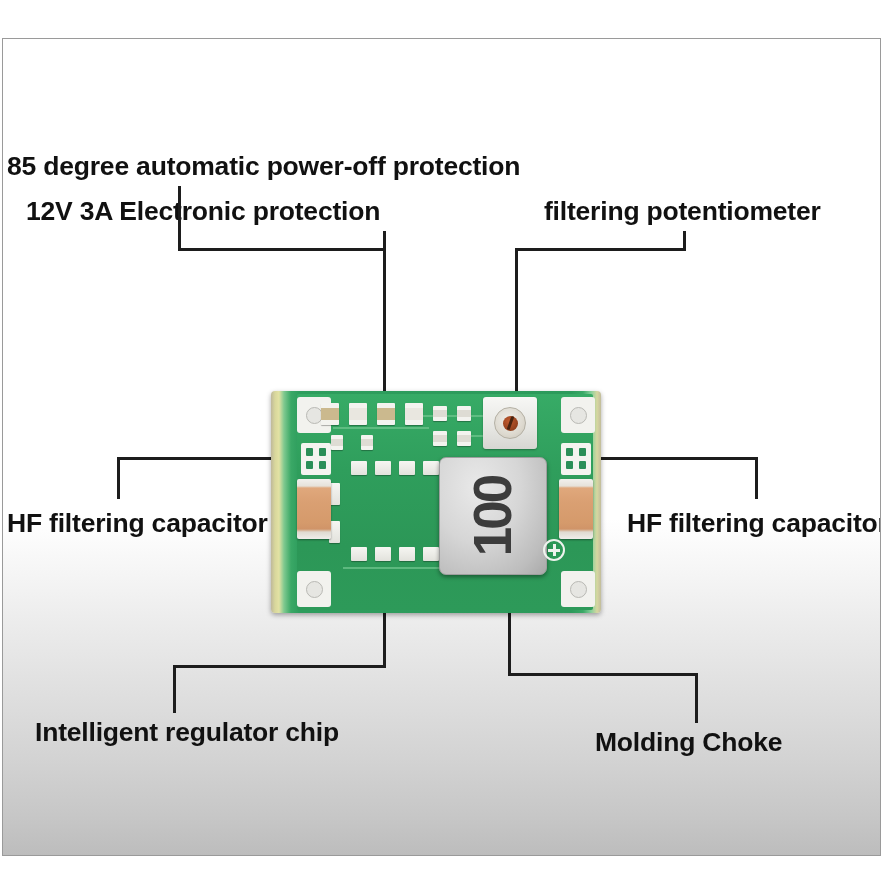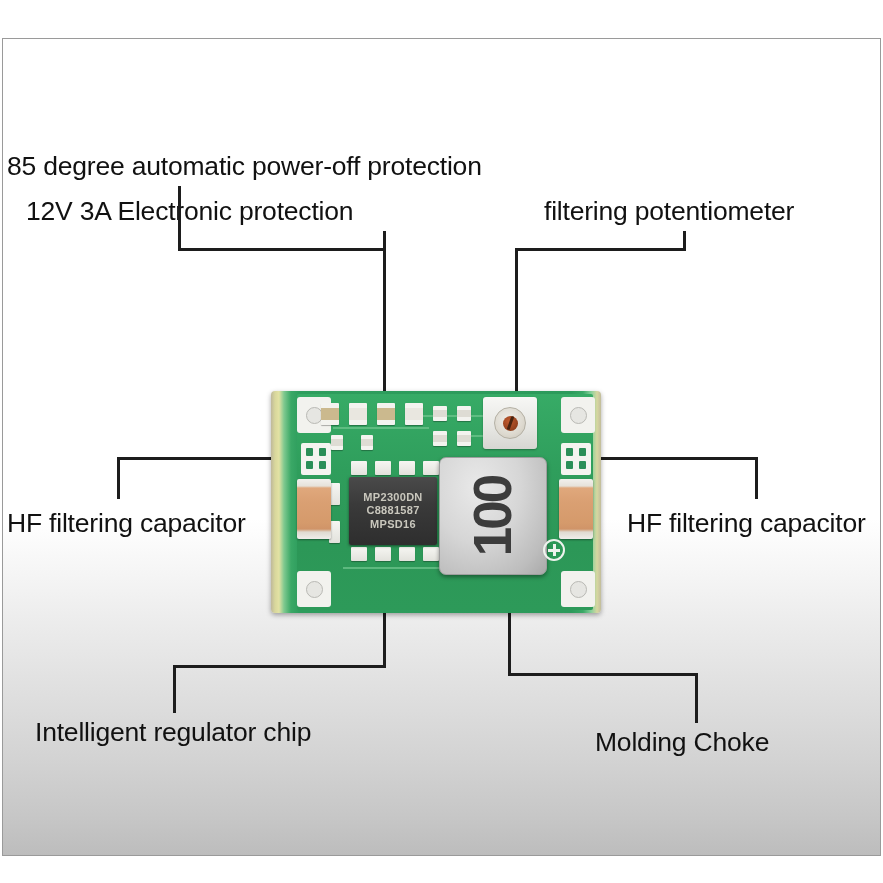--- a/index.html
+++ b/index.html
@@ -47,21 +47,21 @@
     position: absolute;
     background: #1d1d1d;
   }
   .leader.v { width: 3px; }
   .leader.h { height: 3px; }
 
   
   .caption {
     position: absolute;
     color: #111111;
-    font-weight: normal;
+    font-weight: bold;
     font-family: "Liberation Sans", sans-serif;
     white-space: nowrap;
     letter-spacing: -0.2px;
   }
 
   
   #board {
     position: absolute;
     left: 268px;
     top: 352px;
@@ -373,25 +373,20 @@
       <div class="hf-cap right"></div>
 
       <div id="pot">
         <div id="pot-dial">
           <div id="pot-screw">
             <div id="pot-slot"></div>
           </div>
         </div>
       </div>
 
-      <div id="ic">
-        <div class="ic-line">MP2300DN</div>
-        <div class="ic-line">C8881587</div>
-        <div class="ic-line">MPSD16</div>
-      </div>
 
       <div id="choke">
         <div id="choke-label">100</div>
       </div>
 
       <div id="plus-mark"></div>
     </div>
 
   </div>
 </div>

